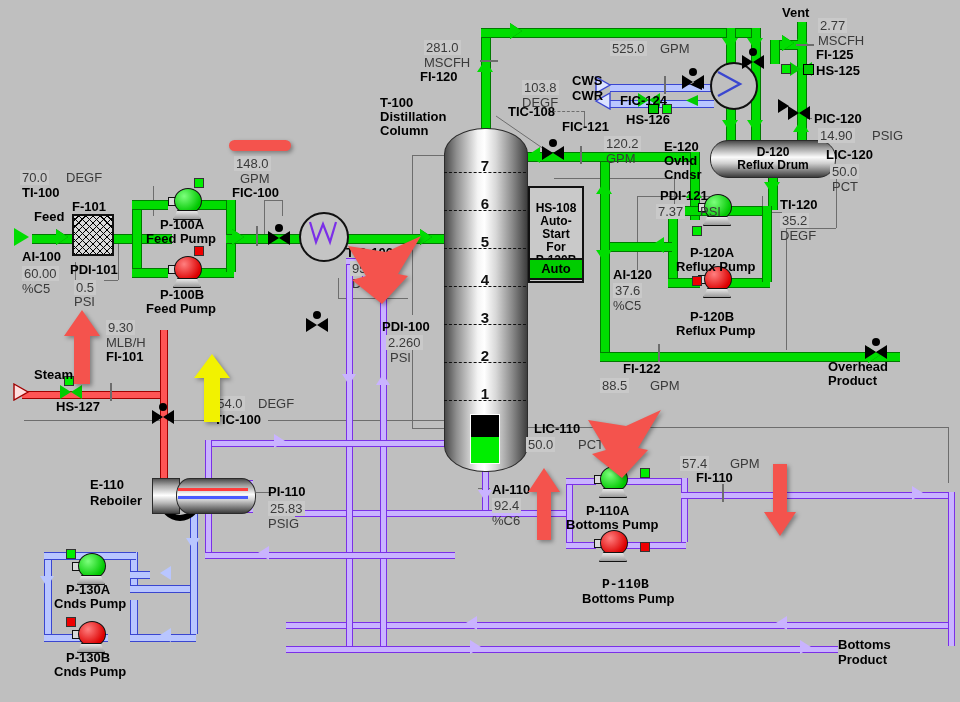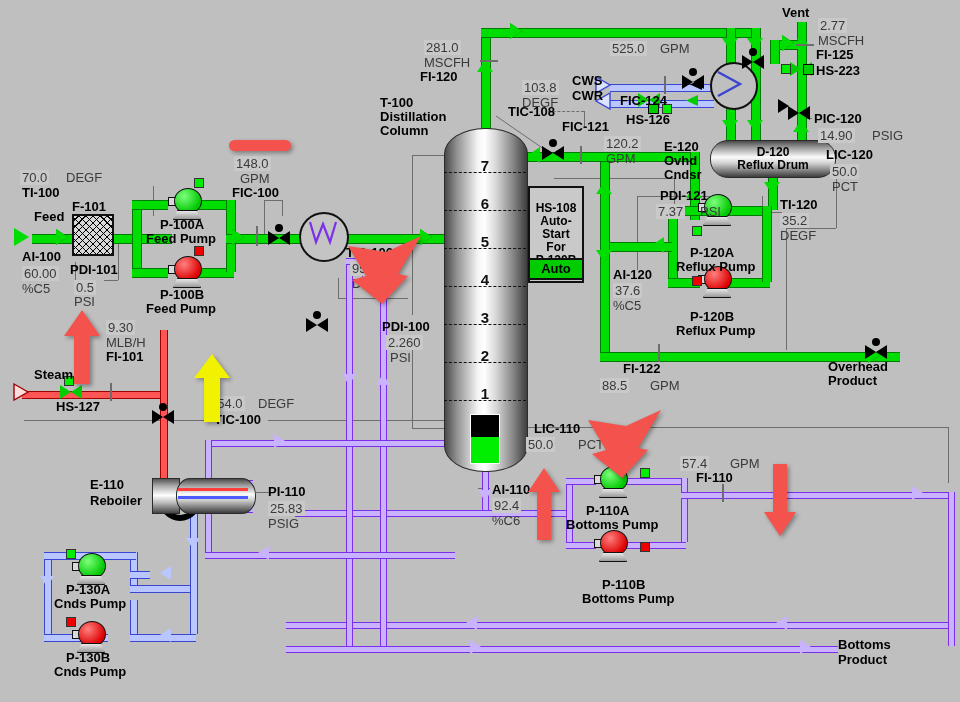--- a/index.html
+++ b/index.html
@@ -585,21 +585,21 @@
   <div class="abs tag" style="left:626px;top:113px;">HS-126</div>
 
   <div class="abs tag" style="left:664px;top:140px;">E-120</div>
   <div class="abs tag" style="left:664px;top:154px;">Ovhd</div>
   <div class="abs tag" style="left:664px;top:168px;">Cndsr</div>
 
   <div class="abs tag" style="left:782px;top:6px;">Vent</div>
   <div class="abs valbox" style="left:818px;top:18px;">2.77</div>
   <div class="abs eng" style="left:818px;top:33px;">MSCFH</div>
   <div class="abs tag" style="left:816px;top:48px;">FI-125</div>
-  <div class="abs tag" style="left:816px;top:64px;">HS-223</div>
+  <div class="abs tag" style="left:816px;top:64px;">HS-125</div>
   <div class="abs tag" style="left:814px;top:112px;">PIC-120</div>
   <div class="abs valbox" style="left:818px;top:128px;">14.90</div>
   <div class="abs eng" style="left:872px;top:128px;">PSIG</div>
   <div class="abs tag" style="left:826px;top:148px;">LIC-120</div>
   <div class="abs valbox" style="left:830px;top:164px;">50.0</div>
   <div class="abs eng" style="left:832px;top:179px;">PCT</div>
 
   <div class="abs tag" style="left:660px;top:189px;">PDI-121</div>
   <div class="abs valbox" style="left:656px;top:204px;">7.37</div>
   <div class="abs eng" style="left:700px;top:204px;">PSI</div>
@@ -648,21 +648,21 @@
   <div class="abs tag" style="left:54px;top:665px;">Cnds Pump</div>
 
   <div class="abs tag" style="left:534px;top:422px;">LIC-110</div>
   <div class="abs valbox" style="left:526px;top:437px;">50.0</div>
   <div class="abs eng" style="left:578px;top:437px;">PCT</div>
   <div class="abs tag" style="left:492px;top:483px;">AI-110</div>
   <div class="abs valbox" style="left:492px;top:498px;">92.4</div>
   <div class="abs eng" style="left:492px;top:513px;">%C6</div>
   <div class="abs tag" style="left:586px;top:504px;">P-110A</div>
   <div class="abs tag" style="left:566px;top:518px;">Bottoms Pump</div>
-  <div class="abs tag" style="left:602px;top:578px;">P-110B</div>
+  <div class="abs tag" style="left:602px;top:578px;font-family:Liberation Mono, monospace;">P-110B</div>
   <div class="abs tag" style="left:582px;top:592px;">Bottoms Pump</div>
   <div class="abs valbox" style="left:680px;top:456px;">57.4</div>
   <div class="abs eng" style="left:730px;top:456px;">GPM</div>
   <div class="abs tag" style="left:696px;top:471px;">FI-110</div>
   <div class="abs tag" style="left:838px;top:638px;">Bottoms</div>
   <div class="abs tag" style="left:838px;top:653px;">Product</div>
 
   <svg class="bigarrow" style="left:228px;top:138px;" width="66" height="16">
     <rect x="1" y="2" width="62" height="11" rx="5.5" fill="#f4534d"></rect>
   </svg>

